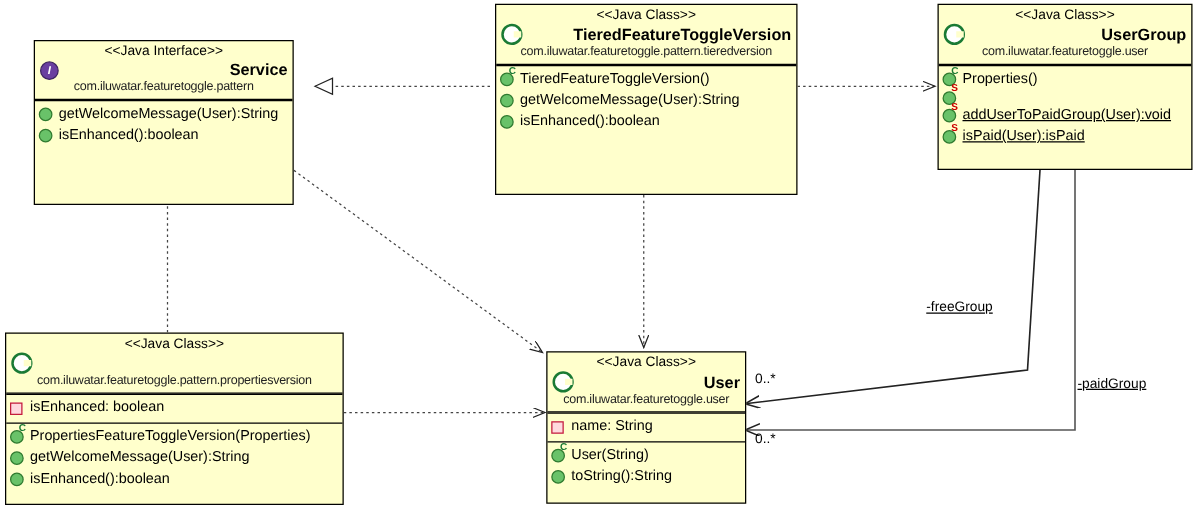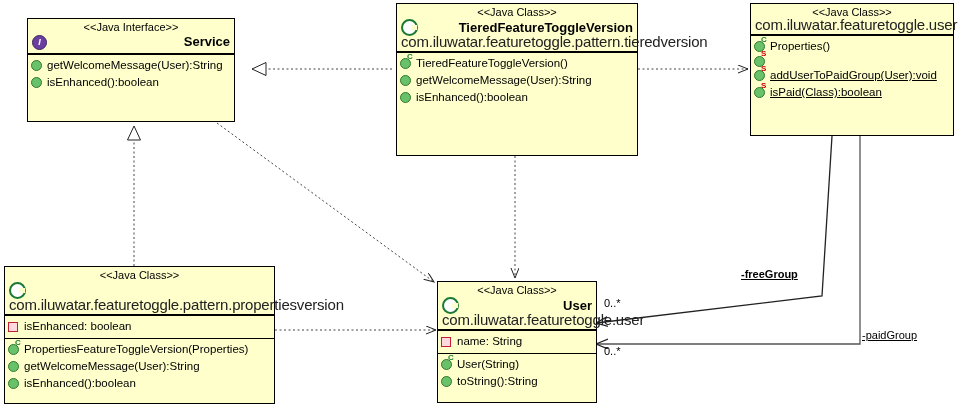--- a/index.html
+++ b/index.html
@@ -22,21 +22,21 @@
     padding:2px 4px 3px 4px;
     text-align:center;
     border-bottom:1px solid #000000;
   }
   .stereotype{font-size:11px;color:#000;line-height:13px;}
   .cname{
     font-size:13px;font-weight:bold;color:#000;line-height:16px;
     display:flex;align-items:center;justify-content:space-between;gap:17px;
     white-space:nowrap;
   }
-  .pkg{font-size:15px;color:#222;line-height:12px;letter-spacing:-0.2px;}
+  .pkg{font-size:10px;color:#222;line-height:12px;letter-spacing:-0.2px;}
   .compartment{
     border-top:1px solid #000000;
     padding:2px 2px 3px 3px;
   }
   .member{
     font-size:11.5px;color:#000;line-height:17px;
     display:flex;align-items:center;gap:3px;white-space:nowrap;
   }
   .member .txt{display:inline-block;}
   .member .txt.static{text-decoration:underline;}
@@ -121,27 +121,28 @@
 
     <g>
       <polyline points="832,136 822,296 596,323" fill="none" stroke="#222" stroke-width="1.3" marker-end="url(#openArrowSolid)"></polyline>
     </g>
 
     <g>
       <polyline points="860,136 860,344 596,344" fill="none" stroke="#555" stroke-width="1.3" marker-end="url(#openArrowSolid)"></polyline>
     </g>
   </svg>
 
-  <div class="uml-box" id="box-service" style="left:27px;top:18px;width:208px;height:104px;">
+  <div class="uml-box" id="box-service" style="left:27px;top:32px;width:208px;height:132px;">
     <div class="hdr">
       <div class="stereotype">&lt;&lt;Java Interface&gt;&gt;</div>
       <div class="cname">
         <span class="ico ico-iface">I</span>
         <span>Service</span>
       </div>
+      <div class="pkg">com.iluwatar.featuretoggle.pattern</div>
     </div>
     <div class="compartment">
       <div class="member">
         <span class="mwrap">
           <span class="ico ico-meth"></span>
         </span>
         <span class="txt">getWelcomeMessage(User):String</span>
       </div>
       <div class="member">
         <span class="mwrap">
@@ -180,20 +181,24 @@
           <span class="ico ico-meth"></span>
         </span>
         <span class="txt">isEnhanced():boolean</span>
       </div>
     </div>
   </div>
 
   <div class="uml-box" id="box-usergroup" style="left:750px;top:3px;width:204px;height:133px;">
     <div class="hdr">
       <div class="stereotype">&lt;&lt;Java Class&gt;&gt;</div>
+      <div class="cname">
+        <span class="ico ico-class"></span>
+        <span>UserGroup</span>
+      </div>
       <div class="pkg">com.iluwatar.featuretoggle.user</div>
     </div>
     <div class="compartment">
       <div class="member">
         <span class="mwrap">
           <span class="ico ico-meth"></span>
           <span class="sup c">C</span>
         </span>
         <span class="txt">Properties()</span>
       </div>
@@ -208,21 +213,21 @@
           <span class="ico ico-meth"></span>
           <span class="sup s">S</span>
         </span>
         <span class="txt static">addUserToPaidGroup(User):void</span>
       </div>
       <div class="member">
         <span class="mwrap">
           <span class="ico ico-meth"></span>
           <span class="sup s">S</span>
         </span>
-        <span class="txt static">isPaid(Class):boolean</span>
+        <span class="txt static">isPaid(User):isPaid</span>
       </div>
     </div>
   </div>
 
   <div class="uml-box" id="box-properties" style="left:4px;top:266px;width:271px;height:138px;">
     <div class="hdr">
       <div class="stereotype">&lt;&lt;Java Class&gt;&gt;</div>
       <div class="cname">
         <span class="ico ico-class"></span>
       </div>
@@ -286,18 +291,18 @@
       </div>
       <div class="member">
         <span class="mwrap">
           <span class="ico ico-meth"></span>
         </span>
         <span class="txt">toString():String</span>
       </div>
     </div>
   </div>
 
-  <div class="edge-label under" style="left:741px;top:268px;font-weight:bold;">-freeGroup</div>
-  <div class="edge-label under" style="left:862px;top:301px;margin-top:28px;">-paidGroup</div>
+  <div class="edge-label under" style="left:741px;top:240px;">-freeGroup</div>
+  <div class="edge-label under" style="left:862px;top:301px;">-paidGroup</div>
   <div class="edge-label" style="left:604px;top:297px;">0..*</div>
   <div class="edge-label" style="left:604px;top:345px;">0..*</div>
 
 </div>
 
 </body></html>

